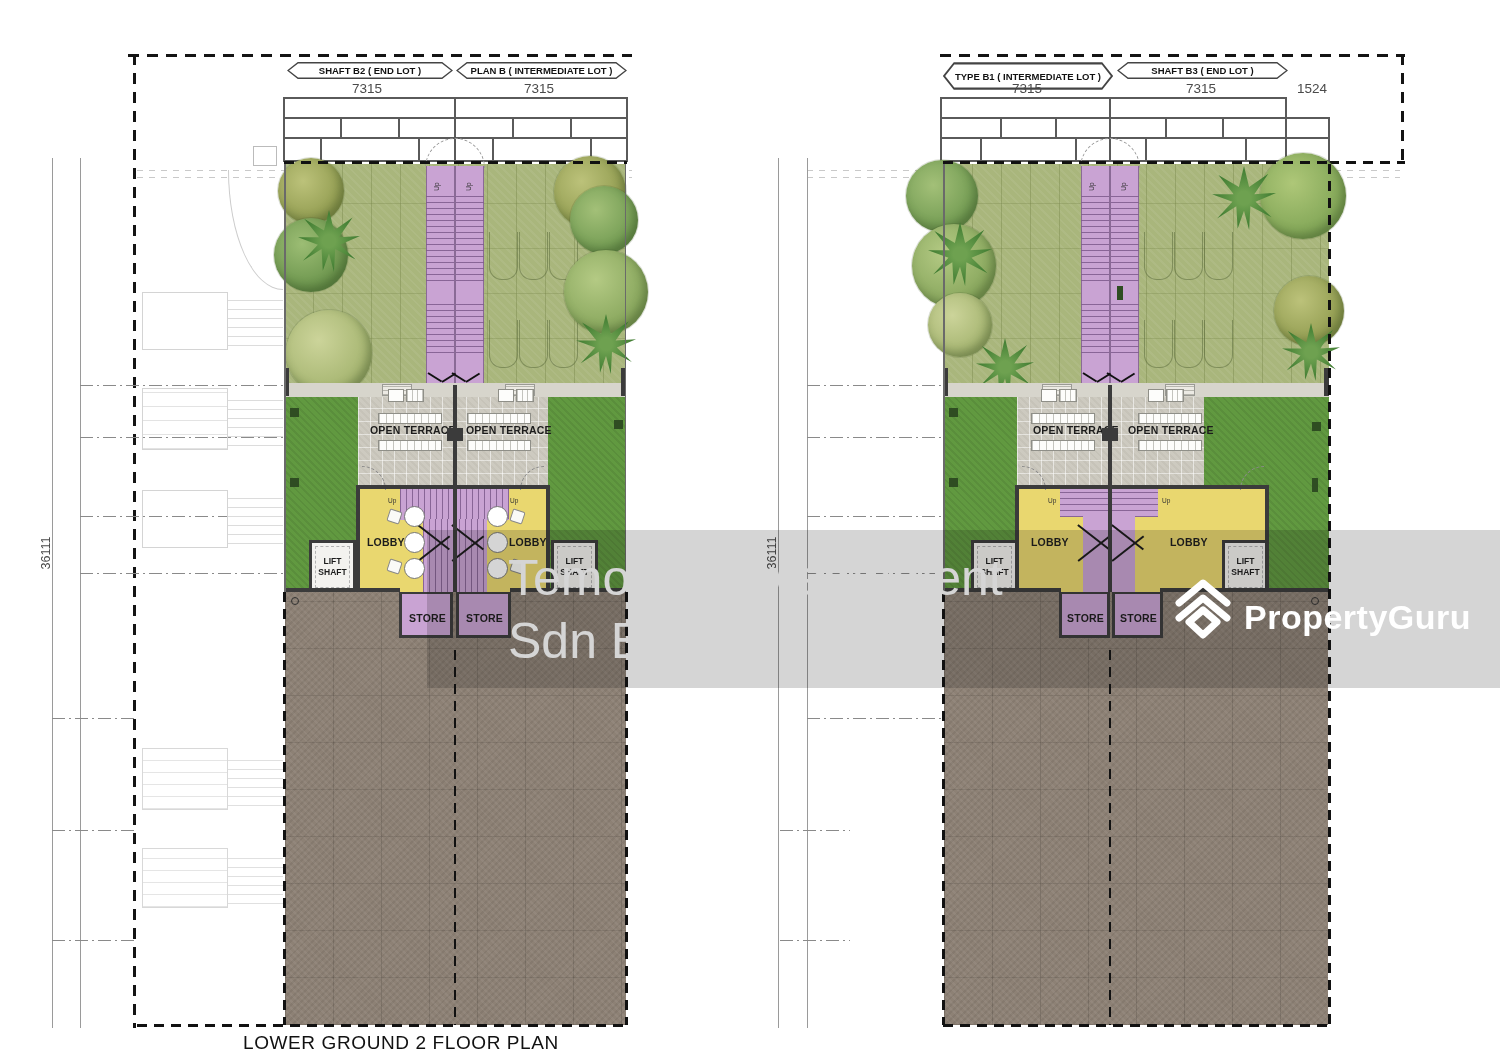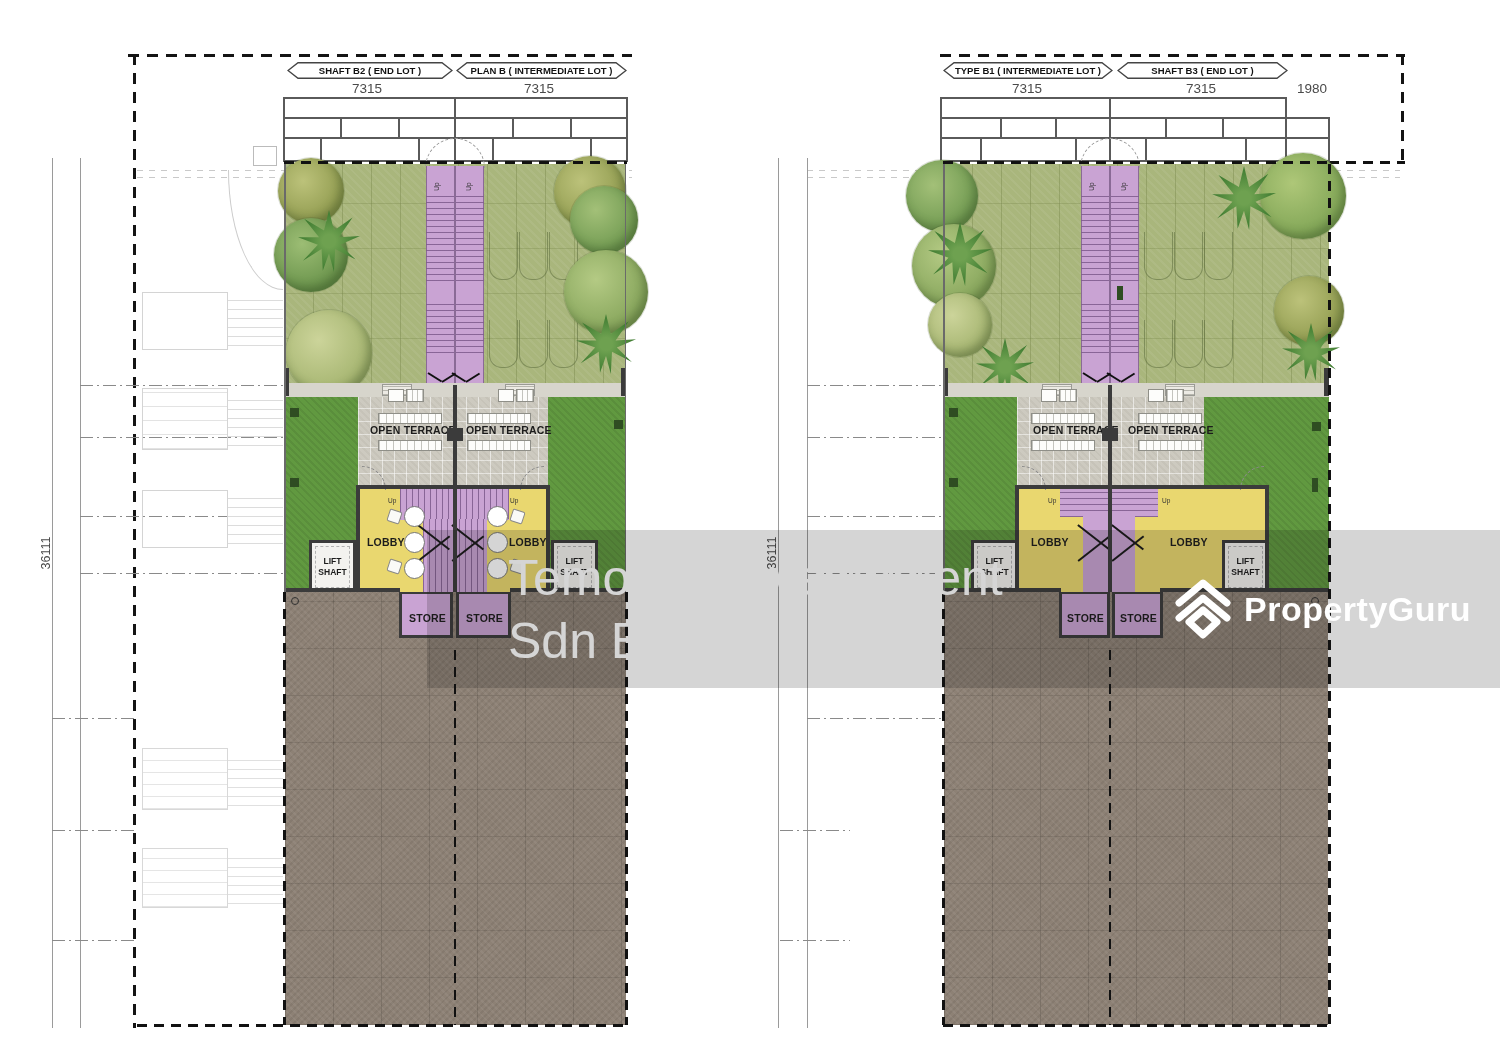--- a/index.html
+++ b/index.html
@@ -116,38 +116,38 @@
         </svg>
       <span class="hexlabel">SHAFT B2 ( END LOT )</span>
     </div>
     <div class="abs hexwrap" style="left:456px;top:62px;width:171px;height:17px;">
       <svg viewBox="0 0 171 17" preserveAspectRatio="none">
           <polygon points="11,0.8 160,0.8 170,8.5 160,16.2 11,16.2 1,8.5" fill="#fff" stroke="#444" stroke-width="1.4"></polygon>
         </svg>
       <span class="hexlabel">PLAN B ( INTERMEDIATE LOT )</span>
     </div>
 
-    <div class="abs hexwrap" style="left:943px;top:62px;width:170px;height:17px;">
+    <div class="abs hexwrap" style="left:943px;top:62px;width:170px;height:28px;">
       <svg viewBox="0 0 170 17" preserveAspectRatio="none">
           <polygon points="11,0.8 159,0.8 169,8.5 159,16.2 11,16.2 1,8.5" fill="#fff" stroke="#444" stroke-width="1.4"></polygon>
         </svg>
       <span class="hexlabel">TYPE B1 ( INTERMEDIATE LOT )</span>
     </div>
     <div class="abs hexwrap" style="left:1117px;top:62px;width:171px;height:17px;">
       <svg viewBox="0 0 171 17" preserveAspectRatio="none">
           <polygon points="11,0.8 160,0.8 170,8.5 160,16.2 11,16.2 1,8.5" fill="#fff" stroke="#444" stroke-width="1.4"></polygon>
         </svg>
       <span class="hexlabel">SHAFT B3 ( END LOT )</span>
     </div>
 
     <div class="abs dimnum" style="left:352px;top:81px;">7315</div>
     <div class="abs dimnum" style="left:524px;top:81px;">7315</div>
     <div class="abs dimnum" style="left:1012px;top:81px;">7315</div>
     <div class="abs dimnum" style="left:1186px;top:81px;">7315</div>
-    <div class="abs dimnum" style="left:1297px;top:81px;">1980</div>
+    <div class="abs dimnum" style="left:1297px;top:81px;">1524</div>
 
     <div class="abs hline" style="left:283px;top:97px;width:345px;"></div>
     <div class="abs hline" style="left:283px;top:117px;width:345px;"></div>
     <div class="abs hline" style="left:283px;top:137px;width:345px;"></div>
     <div class="abs hline" style="left:283px;top:160px;width:345px;"></div>
     <div class="abs vline" style="left:283px;top:97px;height:63px;"></div>
     <div class="abs vline" style="left:454px;top:97px;height:63px;"></div>
     <div class="abs vline" style="left:626px;top:97px;height:63px;"></div>
     <div class="abs vline" style="left:340px;top:117px;height:20px;"></div>
     <div class="abs vline" style="left:398px;top:117px;height:20px;"></div>
@@ -434,31 +434,32 @@
     <div class="abs purple" style="left:1059px;top:592px;width:51px;height:46px;border:3px solid #3b3b3b;border-top-width:2px;"></div>
     <div class="abs purple" style="left:1112px;top:592px;width:51px;height:46px;border:3px solid #3b3b3b;border-top-width:2px;"></div>
     <div class="abs roomlabel" style="left:1067px;top:612px;">STORE</div>
     <div class="abs roomlabel" style="left:1120px;top:612px;">STORE</div>
 
     <div class="abs vdash-blk" style="left:942px;top:592px;height:433px;"></div>
     <div class="abs vdash-blk" style="left:1328px;top:164px;height:861px;"></div>
     <div class="abs vdash-blk" style="left:1108.5px;top:650px;height:375px;"></div>
     <div class="abs hdash-blk" style="left:943px;top:1024px;width:387px;"></div>
 
+    <div class="abs title" style="left:243px;top:1032px;">LOWER GROUND 2 FLOOR PLAN</div>
   </div>
 
   <div class="abs z20 wm-text" style="left:508px;top:612px;">Sdn Bhd</div>
   <div class="abs z20 wm-text" style="left:508px;top:549px;">Temokin Development</div>
 
   <div class="abs z30 wm-band" style="left:427px;top:530px;width:1073px;height:158px;"></div>
 
   <div class="abs z40" style="left:1172px;top:576px;width:300px;height:66px;">
     <svg width="62" height="66" viewBox="0 0 62 66" style="position:absolute;left:0;top:0;">
       <g fill="none" stroke="#ffffff" stroke-width="7" stroke-linecap="round" stroke-linejoin="round">
         <path d="M 7 27 L 31 7 L 55 27"></path>
         <path d="M 7 42 L 31 22 L 55 42"></path>
         <path d="M 17 46 L 31 34 L 45 46 L 31 59 Z"></path>
       </g>
     </svg>
-    <div class="pg-text" style="position:absolute;left:72px;top:14px;">PropertyGuru</div>
+    <div class="pg-text" style="position:absolute;left:72px;top:22px;">PropertyGuru</div>
   </div>
 
 </div>
 
 </body></html>

